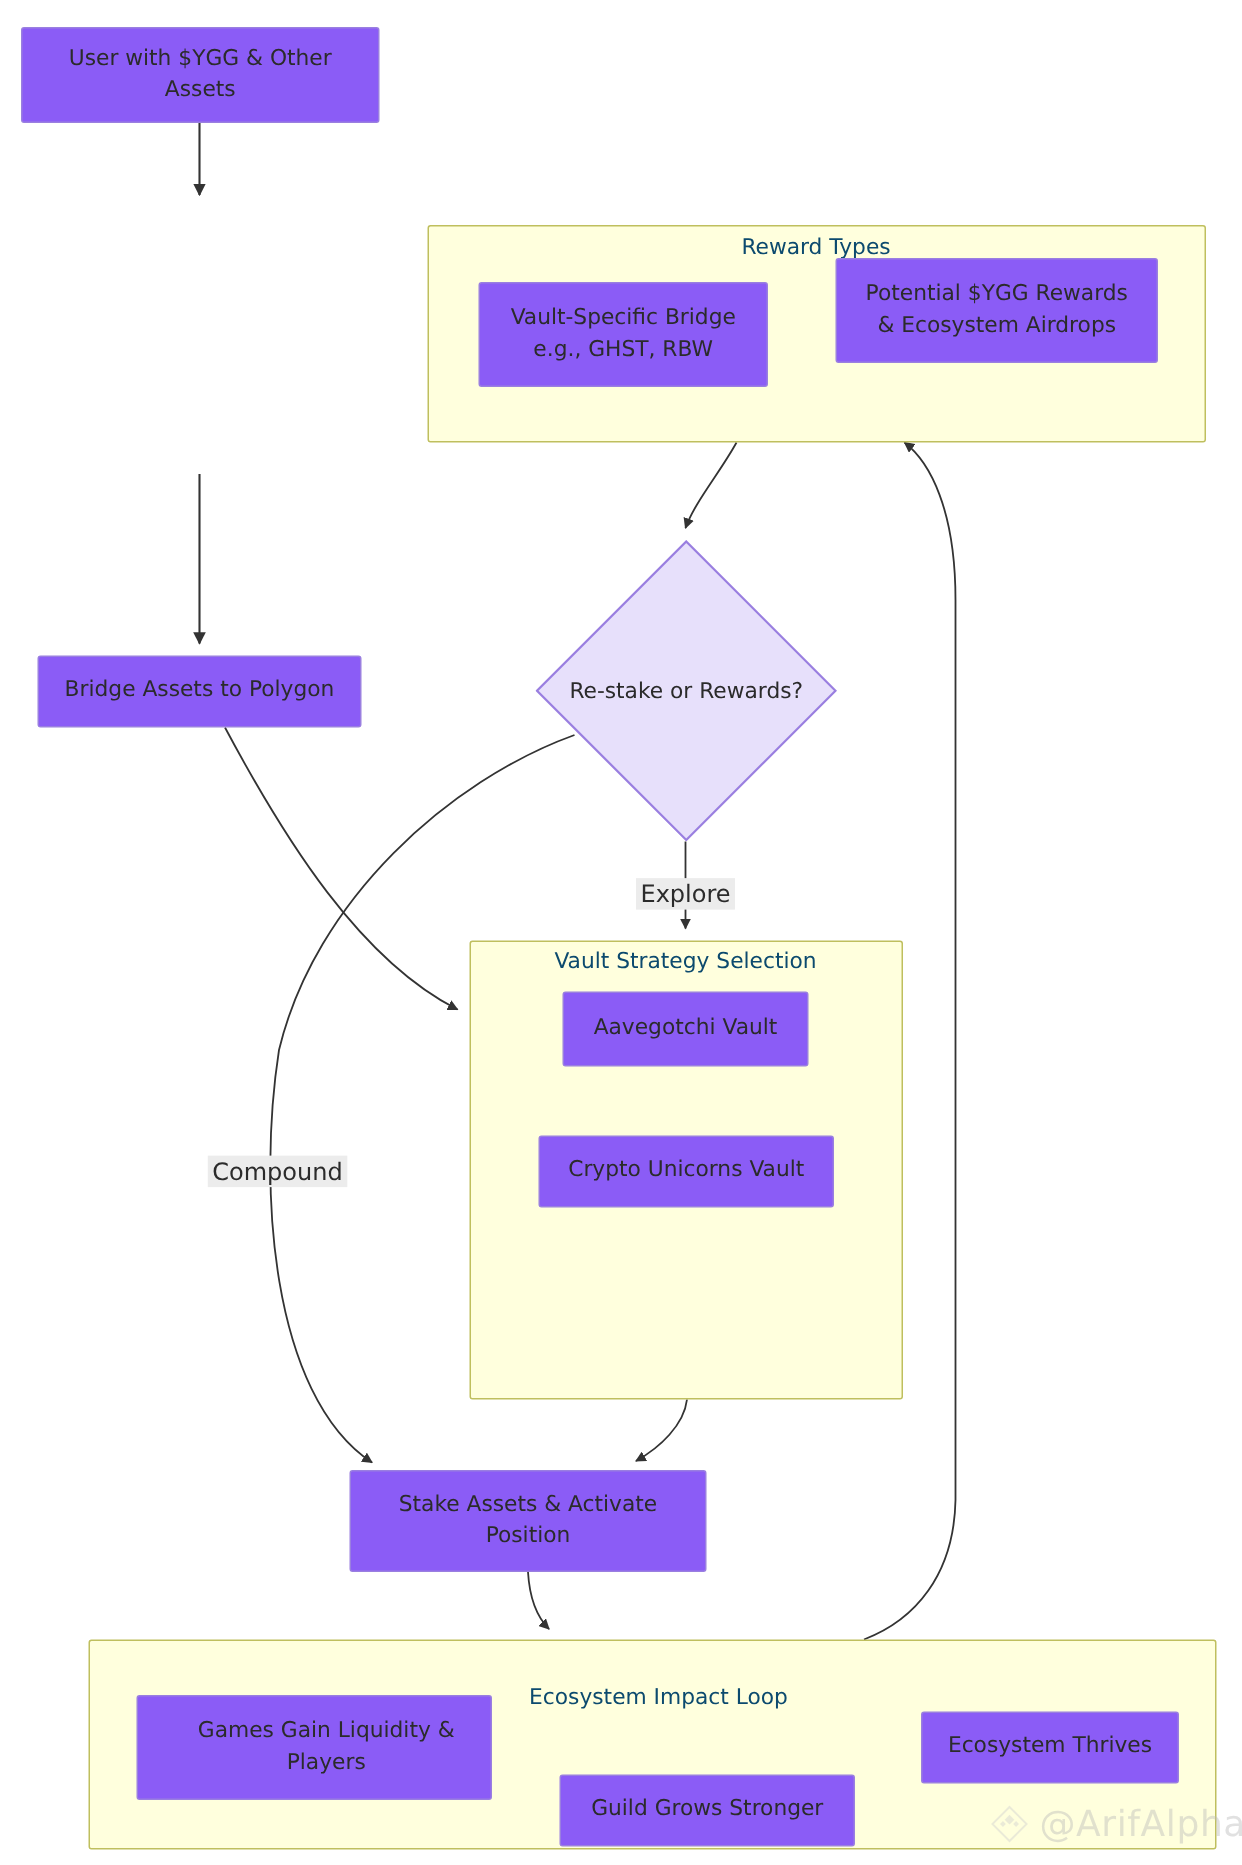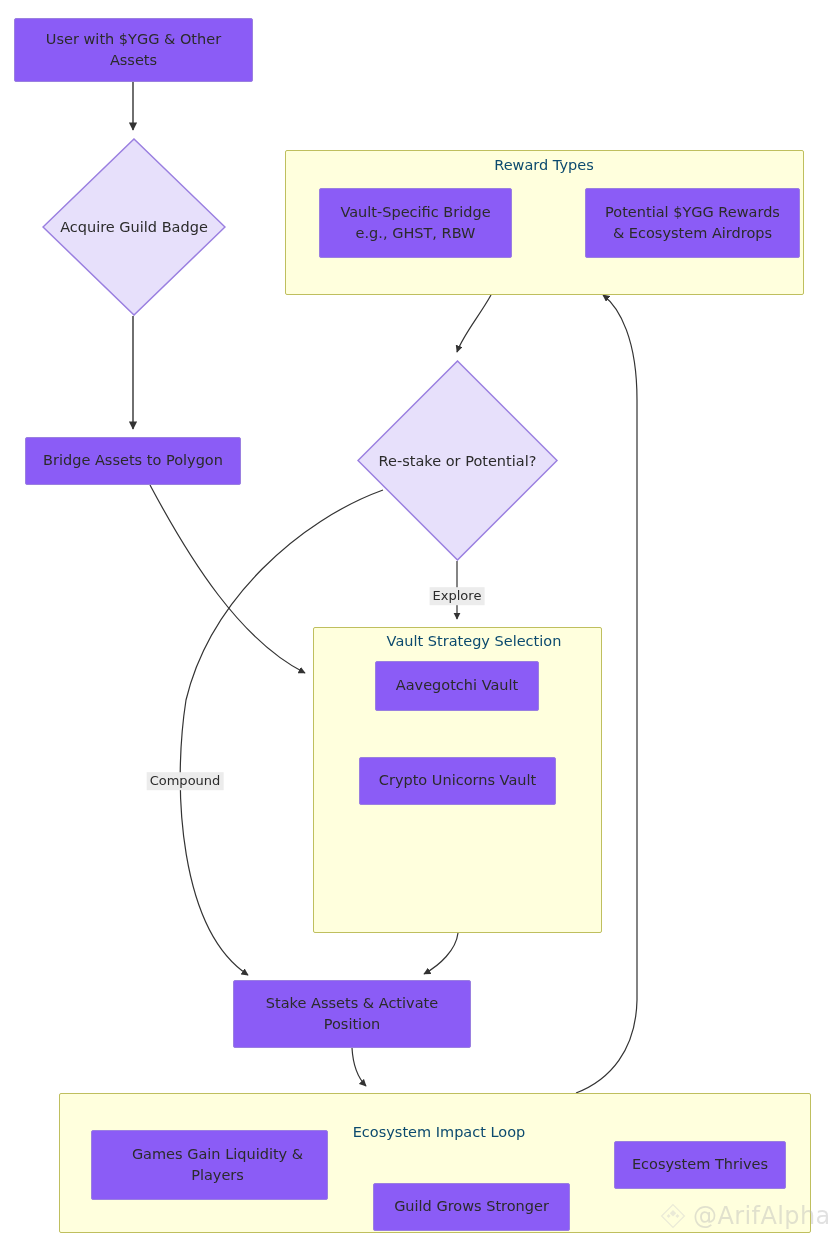--- a/index.html
+++ b/index.html
@@ -79,21 +79,21 @@
     font-size: 14.5px;
     color: #2b2b2b;
     text-align: center;
     white-space: nowrap;
   }
   .edge-label {
     position: absolute;
     z-index: 4;
     background: #ececec;
     color: #2b2b2b;
-    font-size: 13px;
+    font-size: 16px;
     line-height: 1.2;
     padding: 1px 3px;
     white-space: nowrap;
     transform: translate(-50%, -50%);
   }
   #watermark {
     position: absolute;
     z-index: 6;
     display: flex;
     align-items: center;
@@ -136,46 +136,40 @@
 
     <path d="M 352,1048 C 353,1065 358,1078 366,1086" fill="none" stroke="#333333" stroke-width="1.2" marker-end="url(#arrow)"></path>
 
     <path d="M 576,1093 C 610,1080 636,1050 637,1000 L 637,400 C 637,340 620,308 603,295" fill="none" stroke="#333333" stroke-width="1.2" marker-end="url(#arrow)"></path>
   </svg>
 
   <div class="cluster" style="left:285px; top:150px; width:519px; height:145px;"></div>
   <div class="cluster-title" style="left:544px; top:157px;">Reward Types</div>
 
   <div class="cluster" style="left:313px; top:627px; width:289px; height:306px;"></div>
-  <div class="cluster-title" style="left:457px; top:633px;margin-left:17px;">Vault Strategy Selection</div>
+  <div class="cluster-title" style="left:457px; top:633px;">Vault Strategy Selection</div>
 
   <div class="cluster" style="left:59px; top:1093px; width:752px; height:140px;"></div>
   <div class="cluster-title" style="left:439px; top:1124px;">Ecosystem Impact Loop</div>
 
   <div class="node" style="left:14px; top:18px; width:239px; height:64px;">
     <span class="lbl">User with $YGG &amp; Other
 Assets</span>
   </div>
 
-  <div class="diamond" style="left:42px; top:138px; width:184px; height:178px;">
-    <svg class="shape" viewBox="0 0 184 178" preserveAspectRatio="none">
-      <polygon points="92,1 183,89 92,177 1,89" fill="#e7e0fb" stroke="#9a7fe0" stroke-width="1.5"></polygon>
-    </svg>
-    <span class="lbl">Acquire Guild Badge</span>
-  </div>
 
   <div class="node" style="left:25px; top:437px; width:216px; height:48px;">
     <span class="lbl">Bridge Assets to Polygon</span>
   </div>
 
   <div class="diamond" style="left:357px; top:360px; width:201px; height:201px;">
     <svg class="shape" viewBox="0 0 201 201" preserveAspectRatio="none">
       <polygon points="100.5,1 200,100.5 100.5,200 1,100.5" fill="#e7e0fb" stroke="#9a7fe0" stroke-width="1.5"></polygon>
     </svg>
-    <span class="lbl">Re-stake or Potential?</span>
+    <span class="lbl">Re-stake or Rewards?</span>
   </div>
 
   <div class="node" style="left:375px; top:661px; width:164px; height:50px;">
     <span class="lbl">Aavegotchi Vault</span>
   </div>
 
   <div class="node" style="left:359px; top:757px; width:197px; height:48px;">
     <span class="lbl">Crypto Unicorns Vault</span>
   </div>
 
@@ -183,21 +177,21 @@
   <div class="node" style="left:233px; top:980px; width:238px; height:68px;">
     <span class="lbl">Stake Assets &amp; Activate
 Position</span>
   </div>
 
   <div class="node" style="left:319px; top:188px; width:193px; height:70px;">
     <span class="lbl">Vault-Specific Bridge
 e.g., GHST, RBW</span>
   </div>
 
-  <div class="node" style="left:557px; top:188px; width:215px; height:70px;margin-left:28px;">
+  <div class="node" style="left:557px; top:172px; width:215px; height:70px;">
     <span class="lbl">Potential $YGG Rewards
 &amp; Ecosystem Airdrops</span>
   </div>
 
   <div class="node" style="left:91px; top:1130px; width:237px; height:70px;padding-left:16px;">
     <span class="lbl">Games Gain Liquidity &amp;
 Players</span>
   </div>
 
   <div class="node" style="left:373px; top:1141px; width:197px; height:48px;margin-top:42px;">

